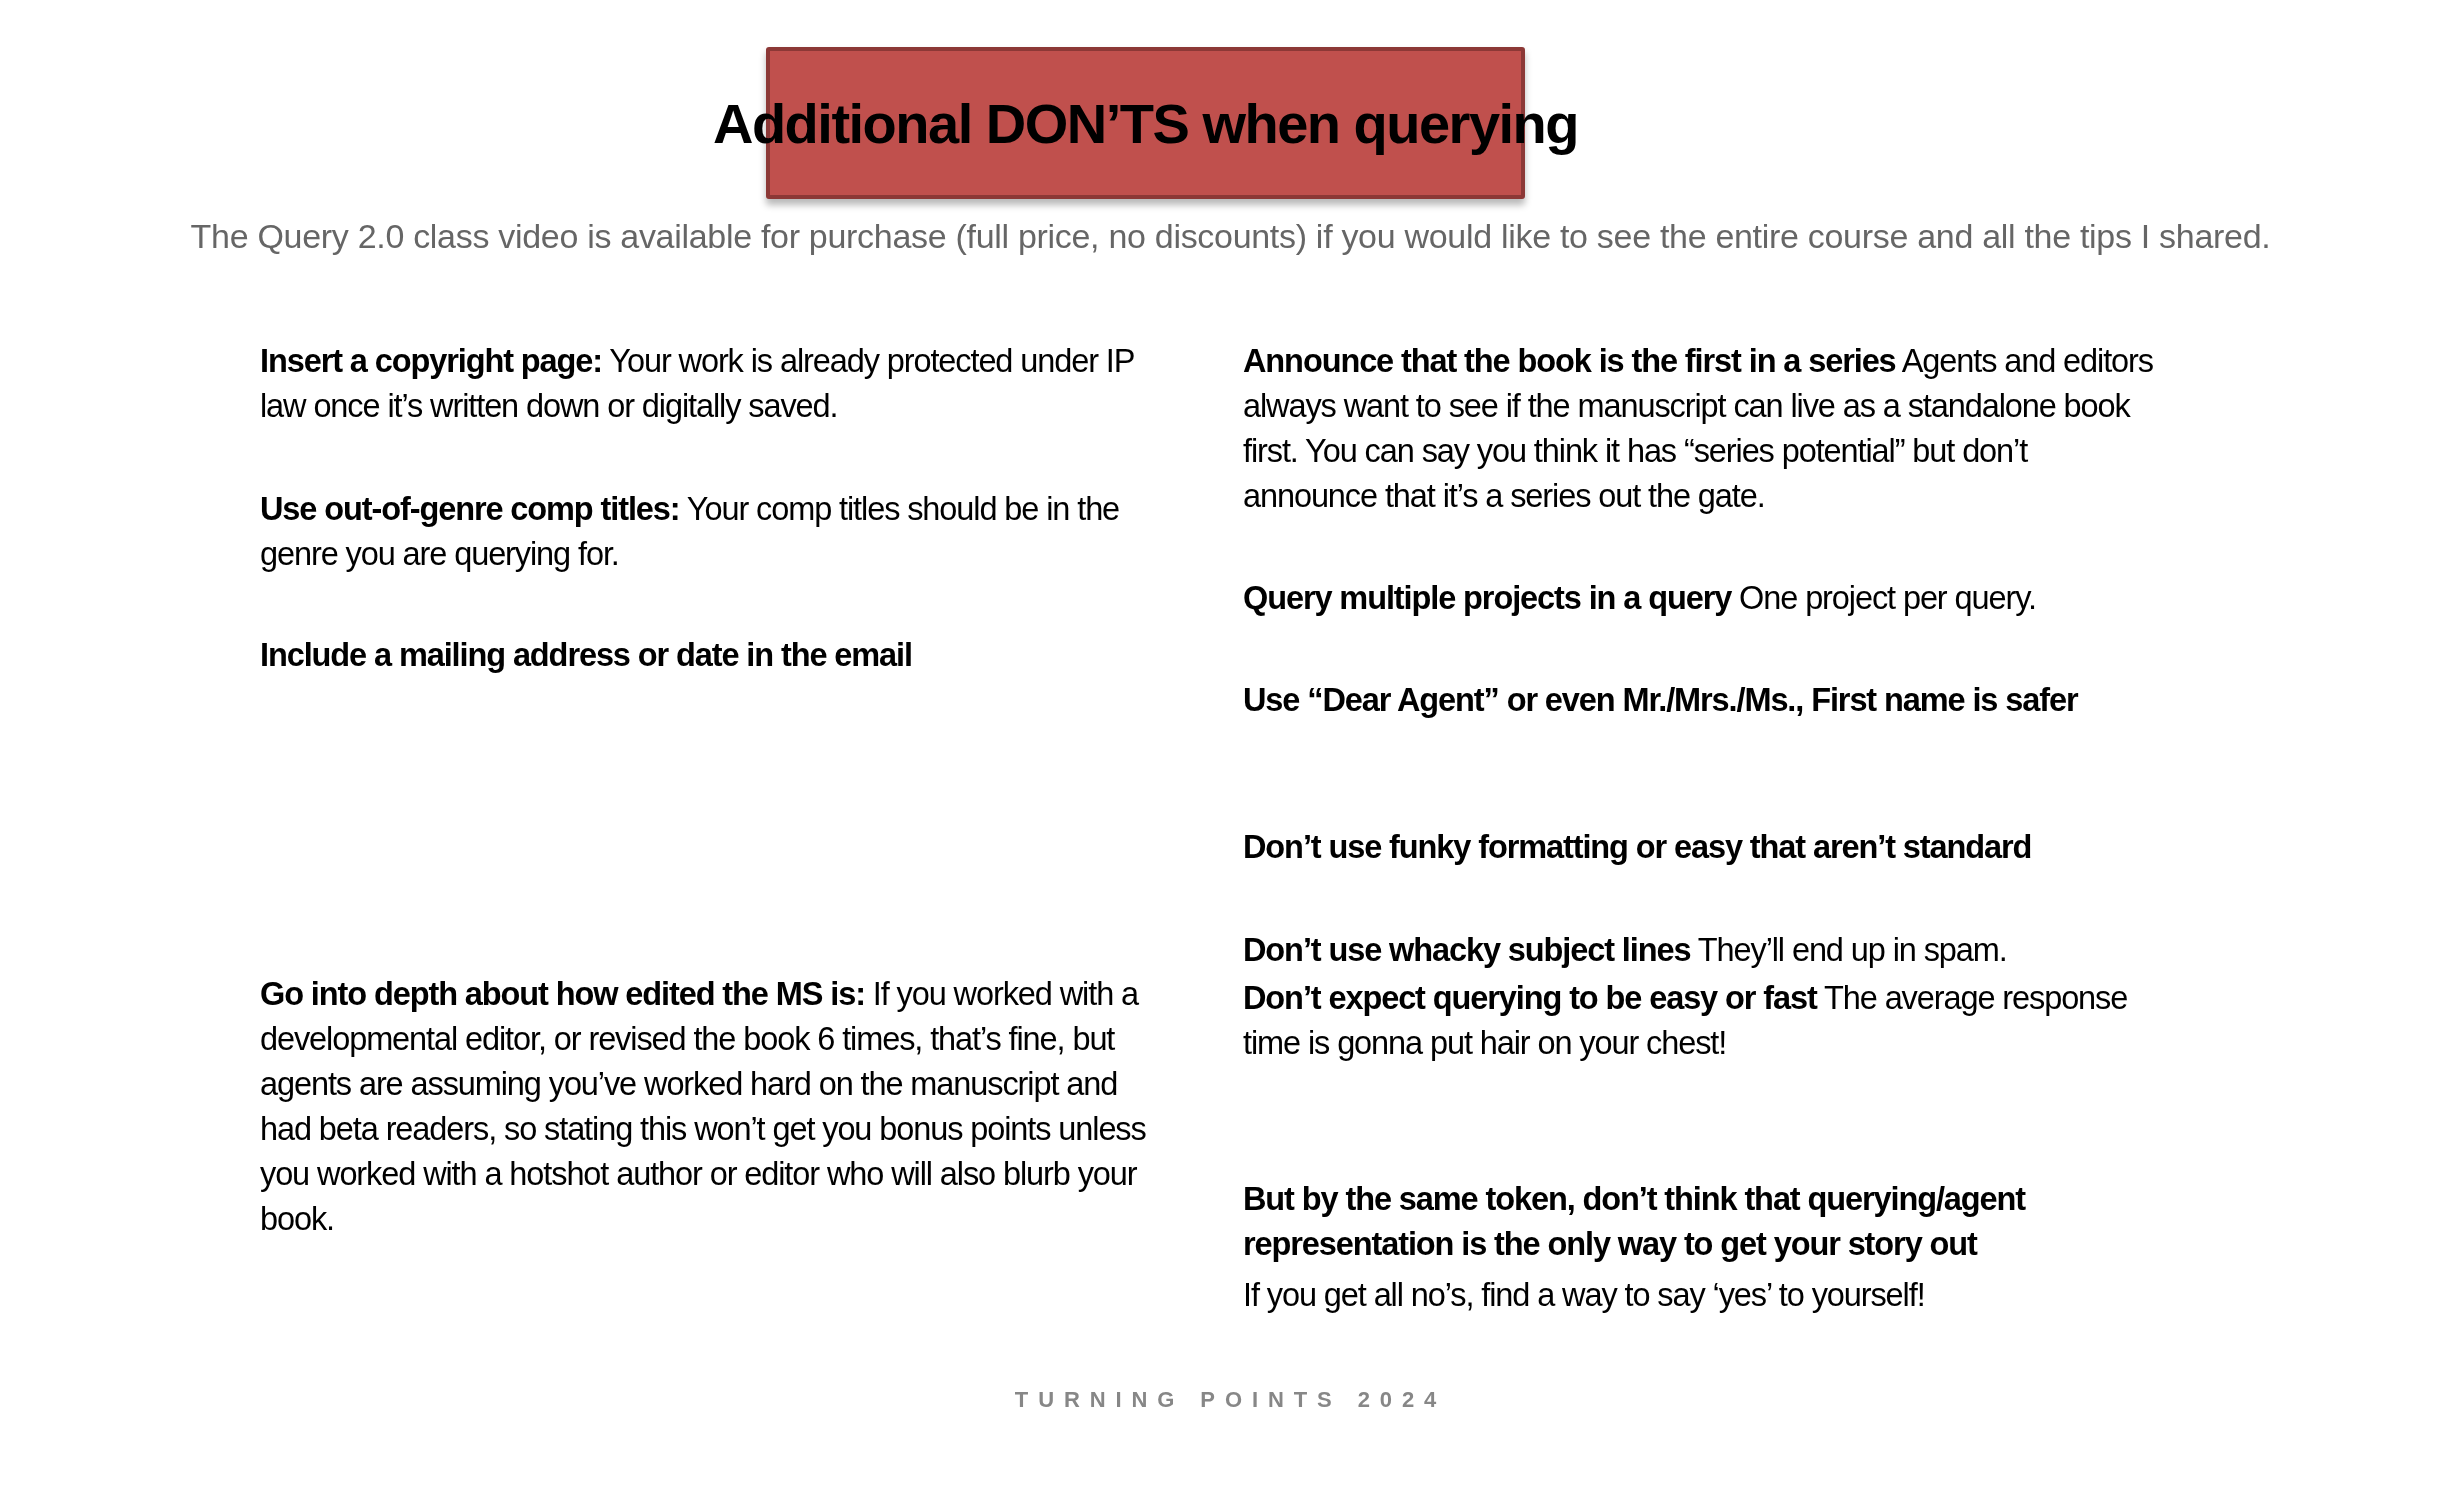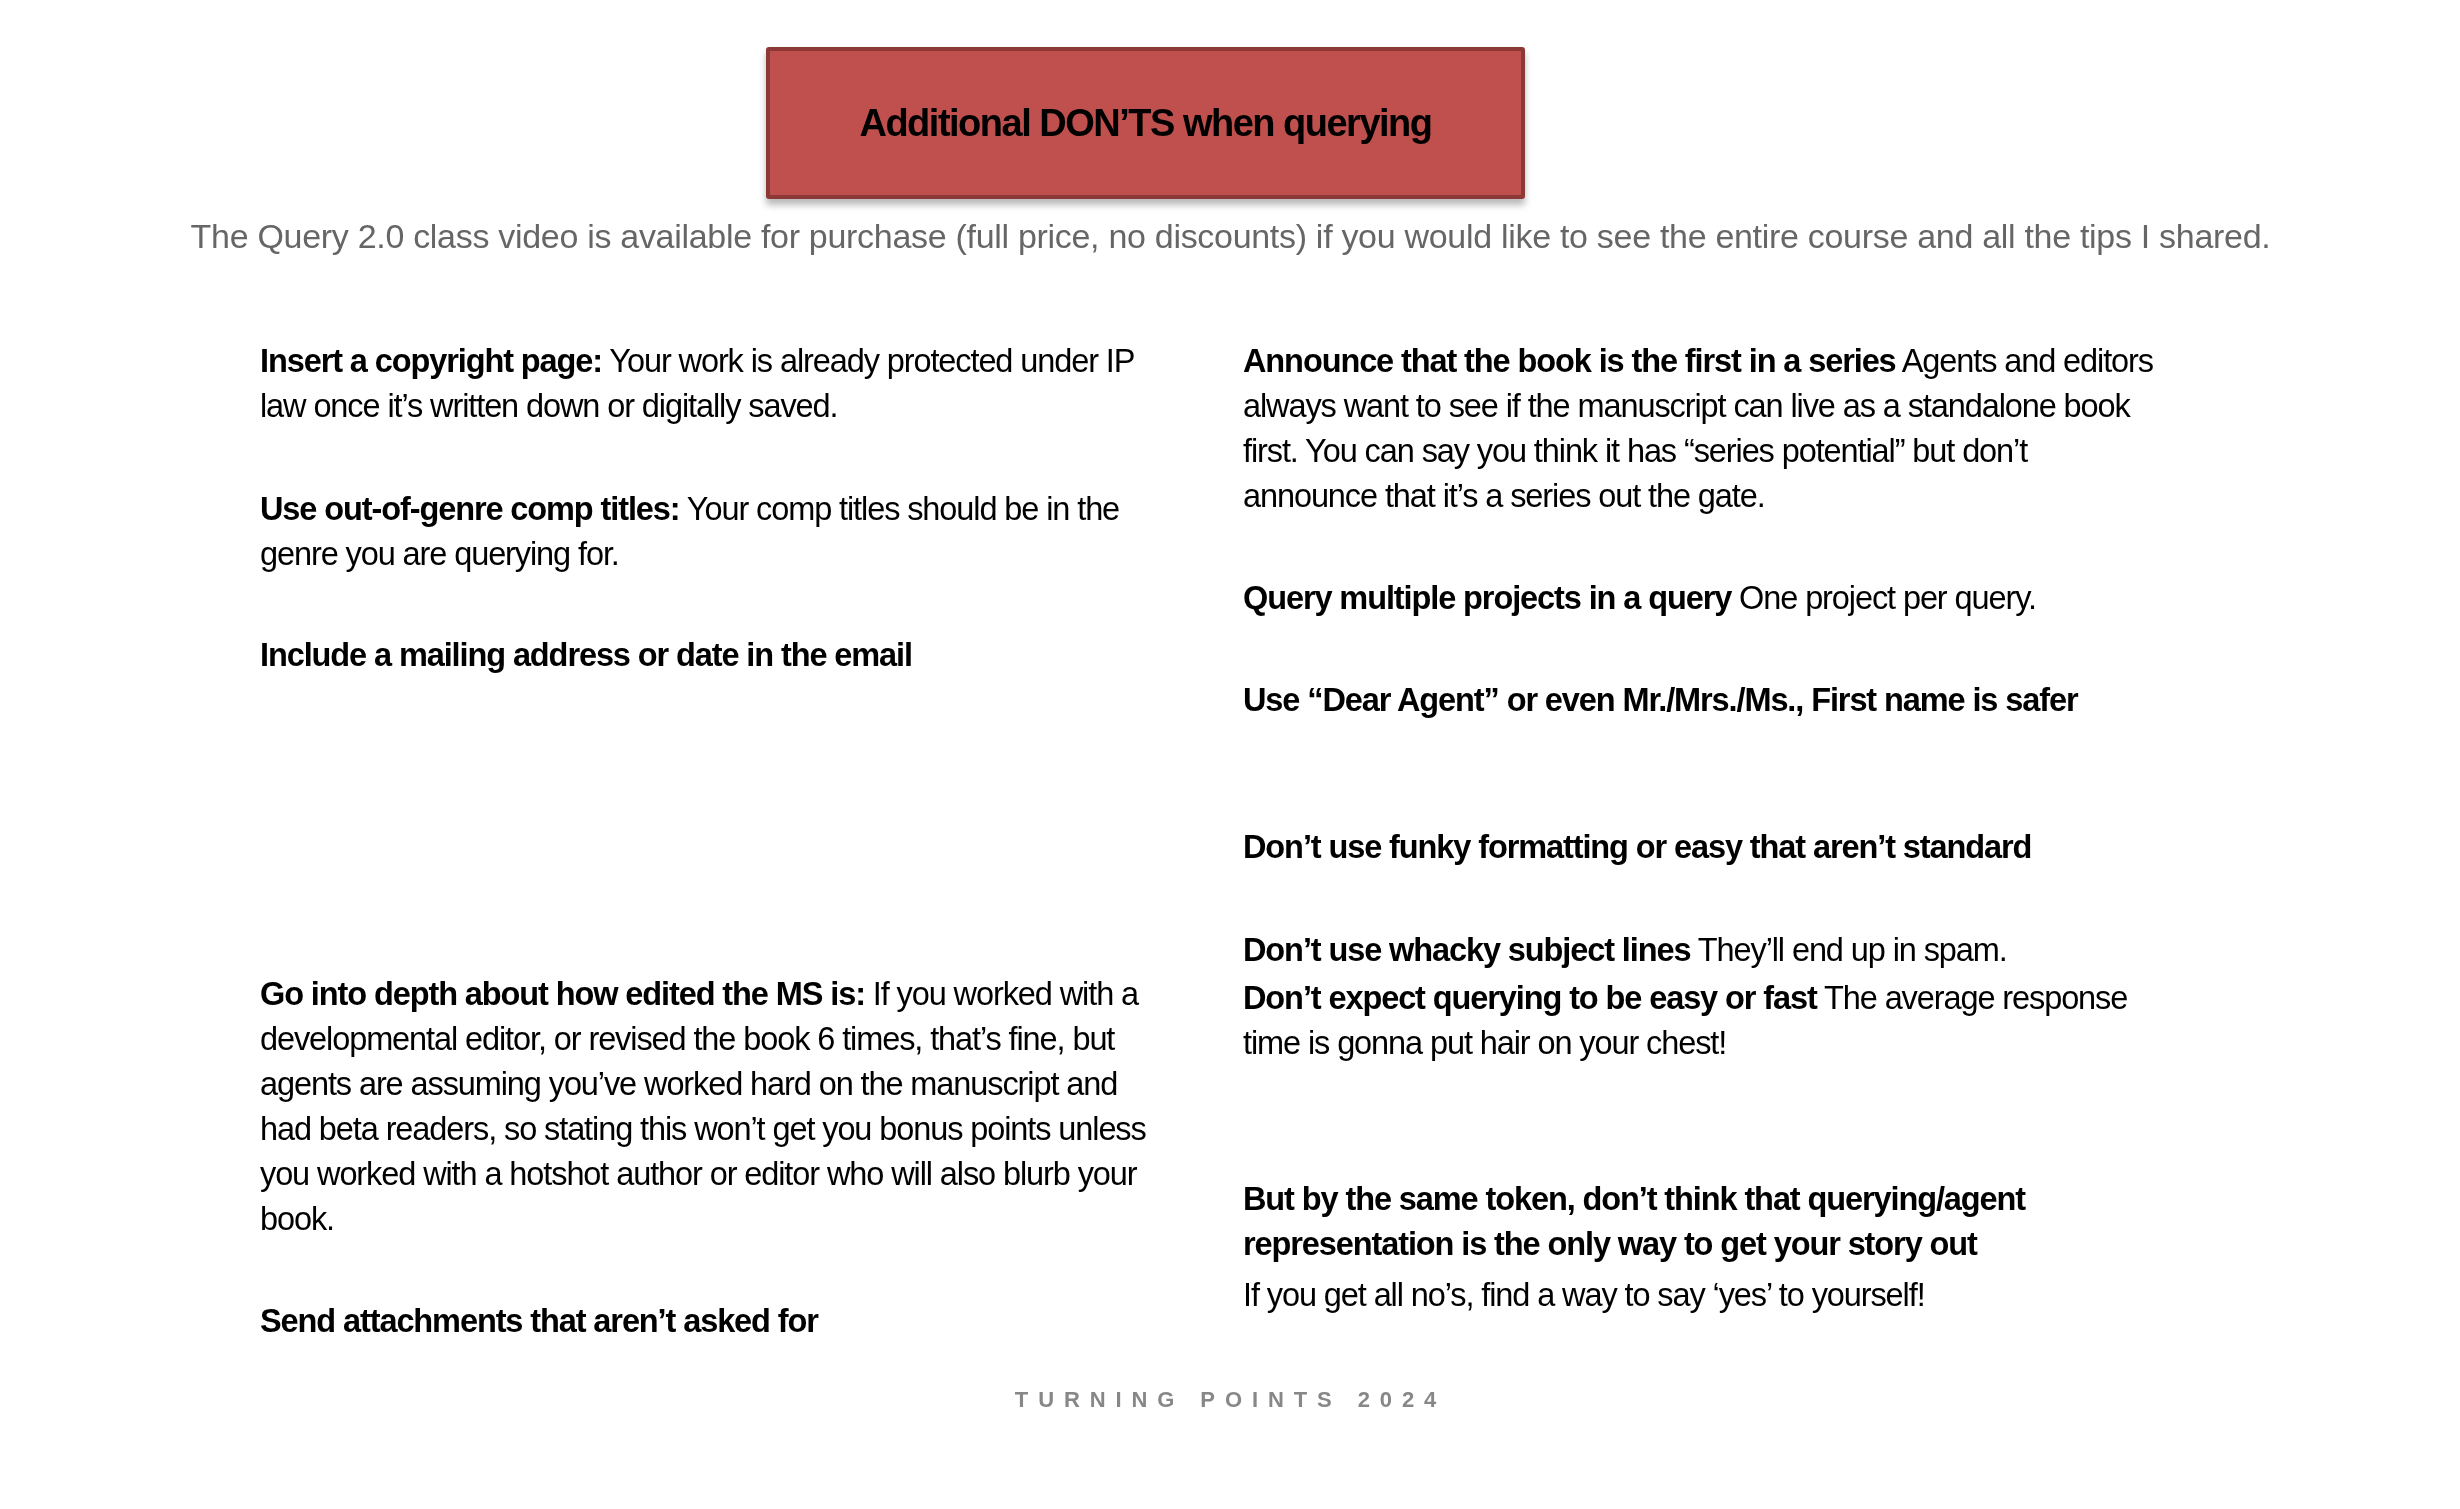--- a/index.html
+++ b/index.html
@@ -10,21 +10,21 @@
       position: absolute; left: 766px; top: 47px; width: 759px; height: 152px;
       box-sizing: border-box;
       background: #C0504D;
       border: 4.9px solid #8C3836;
       border-radius: 3px;
       box-shadow: 0 5.9px 7.9px rgba(0,0,0,0.28);
       display: flex; align-items: center; justify-content: center;
     }
     .title-text {
       font-family: "Liberation Sans", sans-serif;
-      font-weight: bold; font-size: 38px; color: #000000;
+      font-weight: bold; font-size: 56px; color: #000000;
       letter-spacing: -1.5px; white-space: nowrap;
     }
 
     .subtitle {
       position: absolute; left: 0; width: 2461px; text-align: center;
       font-family: "Liberation Sans", sans-serif;
       font-size: 34px; color: #666666; line-height: 43px; white-space: nowrap;
       letter-spacing: -0.3px;
     }
     .subtitle.l1 { top: 215px; }
@@ -61,21 +61,20 @@
 
   <div class="para col-left" style="top:339px;"><span class="lead">Insert a copyright page:</span><span> Your work is already protected under IP law once it’s written down or digitally saved.</span></div>
 
   <div class="para col-left" style="top:487px;"><span class="lead">Use out-of-genre comp titles:</span><span> Your comp titles should be in the genre you are querying for.</span></div>
 
   <div class="para col-left" style="top:633px;"><span class="lead">Include a mailing address or date in the email</span><span></span></div>
 
 
   <div class="para col-left" style="top:972px;"><span class="lead">Go into depth about how edited the MS is:</span><span> If you worked with a developmental editor, or revised the book 6 times, that’s fine, but agents are assuming you’ve worked hard on the manuscript and had beta readers, so stating this won’t get you bonus points unless you worked with a hotshot author or editor who will also blurb your book.</span></div>
 
-  <div class="para col-left" style="top:1299px;"><span class="lead">Send attachments that aren’t asked for</span><span></span></div>
 
   <div class="para col-right" style="top:339px;"><span class="lead">Announce that the book is the first in a series</span><span> Agents and editors always want to see if the manuscript can live as a standalone book first. You can say you think it has “series potential” but don’t announce that it’s a series out the gate.</span></div>
 
   <div class="para col-right" style="top:576px;"><span class="lead">Query multiple projects in a query</span><span> One project per query.</span></div>
 
   <div class="para col-right" style="top:678px;"><span class="lead">Use “Dear Agent” or even Mr./Mrs./Ms., First name is safer</span><span></span></div>
 
   <div class="para col-right" style="top:825px;"><span class="lead">Don’t use funky formatting or easy that aren’t standard</span><span></span></div>
 
   <div class="para col-right" style="top:928px;"><span class="lead">Don’t use whacky subject lines</span><span> They’ll end up in spam.</span></div>

